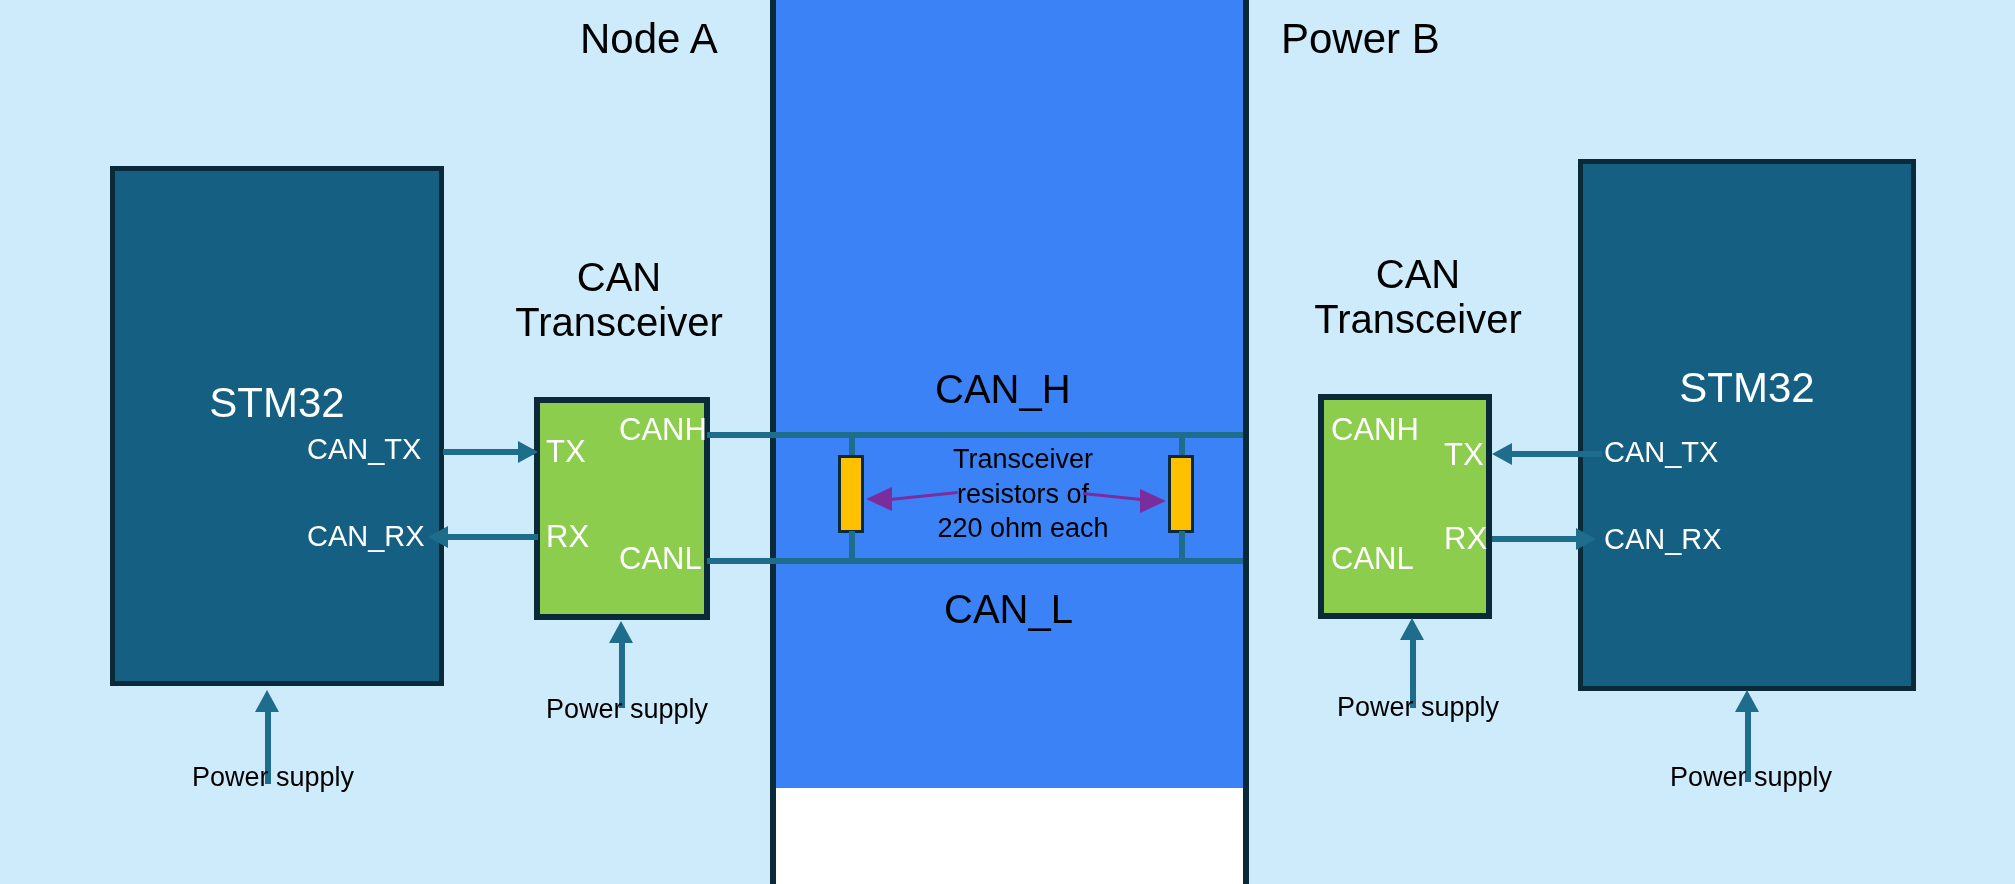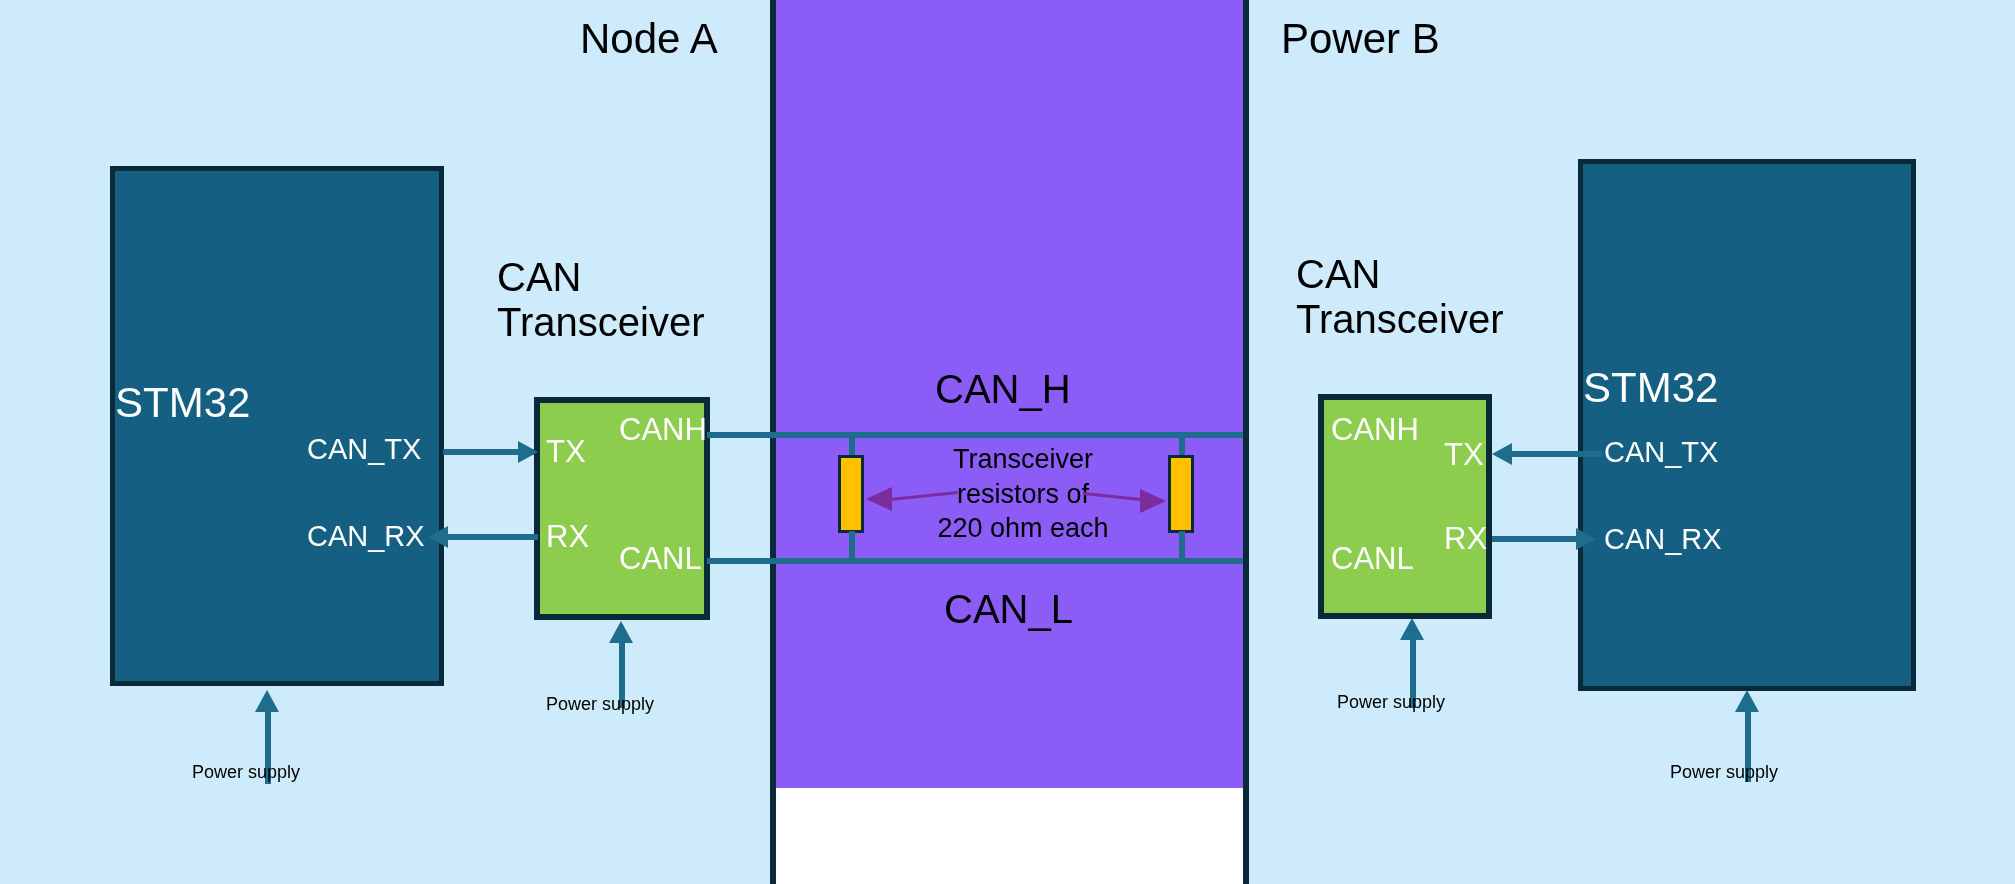--- a/index.html
+++ b/index.html
@@ -1,49 +1,49 @@
 <!DOCTYPE html>
 <html><head>
 <meta charset="utf-8">
 <style>
   html,body{margin:0;padding:0;background:#ffffff;}
   body{width:2015px;height:884px;font-family:"Liberation Sans",sans-serif;overflow:hidden;}
-  #stage{position:relative;width:2015px;height:788px;background:#8b5cf6;}
+  #stage{position:relative;width:2015px;height:788px;background:#3b82f6;}
 
   .node{position:absolute;background:#cdebfb;border:6px solid #0b2a39;box-sizing:border-box;}
   #node-a{left:0px;top:-6px;width:776px;height:896px;border-left:none;}
   #node-b{left:1243px;top:-6px;width:778px;height:896px;border-right:none;}
 
   .node-title{position:absolute;font-size:42px;color:#000;white-space:nowrap;}
 
   .mcu{position:absolute;background:#156082;border:5px solid #0b2a39;box-sizing:border-box;}
-  .mcu-label{position:absolute;left:0;right:0;color:#ffffff;font-size:42px;}
+  .mcu-label{position:absolute;left:0;right:0;text-align:center;color:#ffffff;font-size:42px;}
 
   .xcvr{position:absolute;background:#8ccd4e;border:6px solid #0b2a39;box-sizing:border-box;}
-  .xcvr-title{position:absolute;font-size:40px;color:#000;line-height:1.12;white-space:nowrap;}
+  .xcvr-title{position:absolute;font-size:40px;color:#000;text-align:center;line-height:1.12;white-space:nowrap;}
 
   .pin{position:absolute;color:#ffffff;font-size:31px;white-space:nowrap;}
   .mcu-pin{position:absolute;color:#ffffff;font-size:29px;white-space:nowrap;}
 
   .wire{position:absolute;background:#1f6d8c;}
   .h-wire{height:6px;}
   .v-wire{width:6px;}
 
   .arrow-r,.arrow-l,.arrow-u{position:absolute;width:0;height:0;}
   .arrow-r{border-top:11px solid transparent;border-bottom:11px solid transparent;border-left:20px solid #1f6d8c;}
   .arrow-l{border-top:11px solid transparent;border-bottom:11px solid transparent;border-right:20px solid #1f6d8c;}
   .arrow-u{border-left:12px solid transparent;border-right:12px solid transparent;border-bottom:22px solid #1f6d8c;}
 
   .bus-label{position:absolute;font-size:40px;color:#000;white-space:nowrap;}
 
   .resistor{position:absolute;width:26px;height:78px;background:#ffc000;border:3px solid #0b2a39;box-sizing:border-box;}
 
   .annot{position:absolute;font-size:27px;color:#000;text-align:center;line-height:1.28;white-space:nowrap;}
 
-  .psu-label{position:absolute;font-size:18px;color:#000;white-space:nowrap;}
+  .psu-label{position:absolute;font-size:27px;color:#000;white-space:nowrap;}
 
   .pa-line{position:absolute;background:#7b2d9e;}
   .pa-head-l,.pa-head-r{position:absolute;width:0;height:0;}
   .pa-head-l{border-top:12px solid transparent;border-bottom:12px solid transparent;border-right:26px solid #7b2d9e;}
   .pa-head-r{border-top:12px solid transparent;border-bottom:12px solid transparent;border-left:26px solid #7b2d9e;}
 </style>
 </head>
 <body>
 
 <div id="stage">

